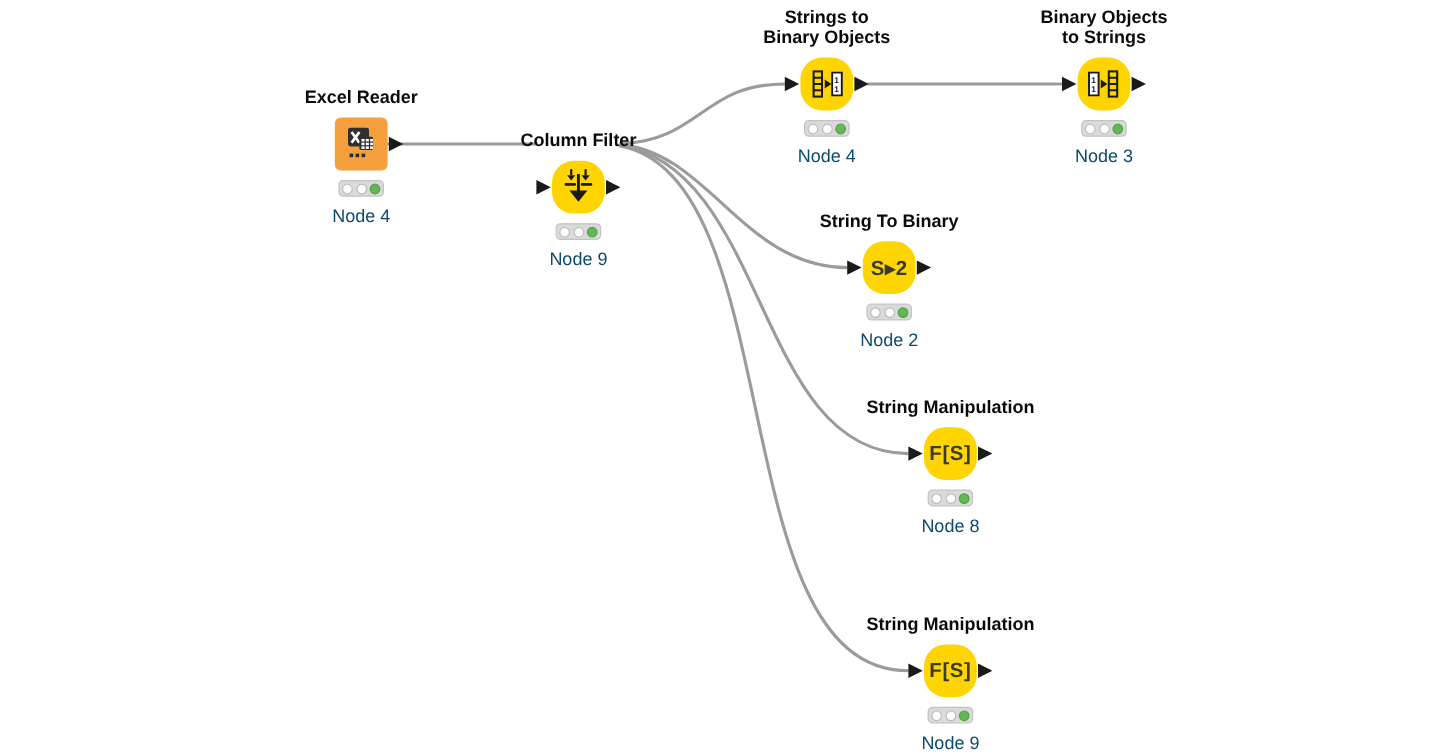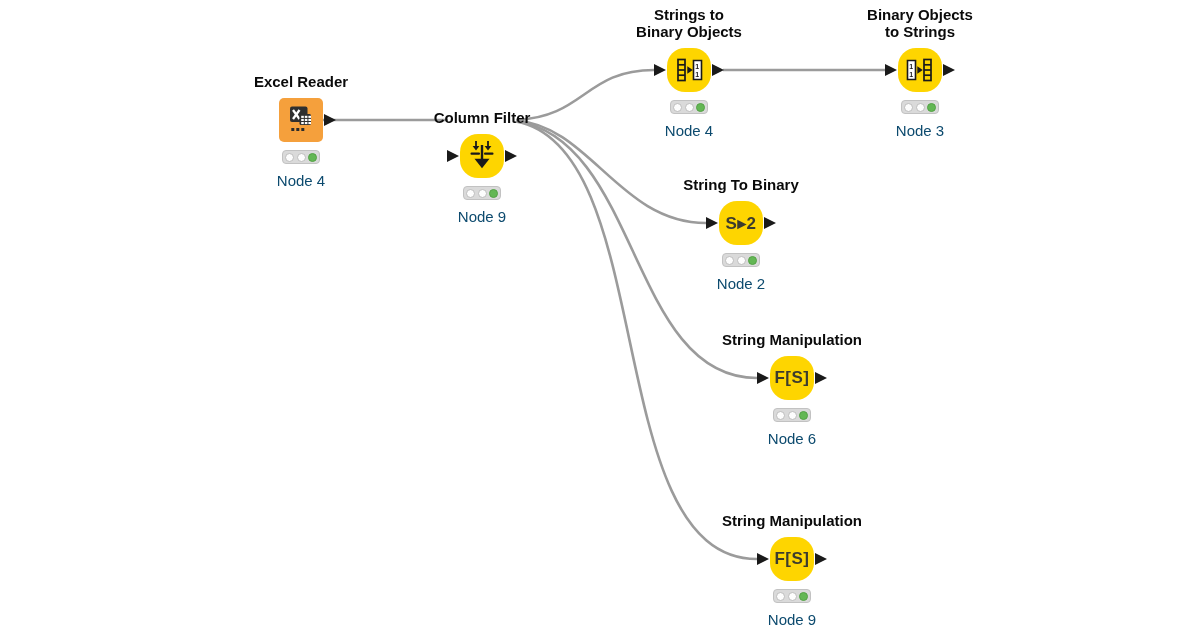--- a/index.html
+++ b/index.html
@@ -187,21 +187,21 @@
   <div class="node yellow n6">
     <div class="title">String Manipulation</div>
     <div class="icon-text">F[S]</div>
     <span class="port in"></span>
     <span class="port out"></span>
     <div class="traffic">
       <span class="dot"></span>
         <span class="dot"></span>
         <span class="dot green"></span>
     </div>
-    <div class="label">Node 6</div>
+    <div class="label">Node 8</div>
   </div>
 
   <div class="node yellow n7">
     <div class="title">String Manipulation</div>
     <div class="icon-text">F[S]</div>
     <span class="port in"></span>
     <span class="port out"></span>
     <div class="traffic">
       <span class="dot"></span>
         <span class="dot"></span>

